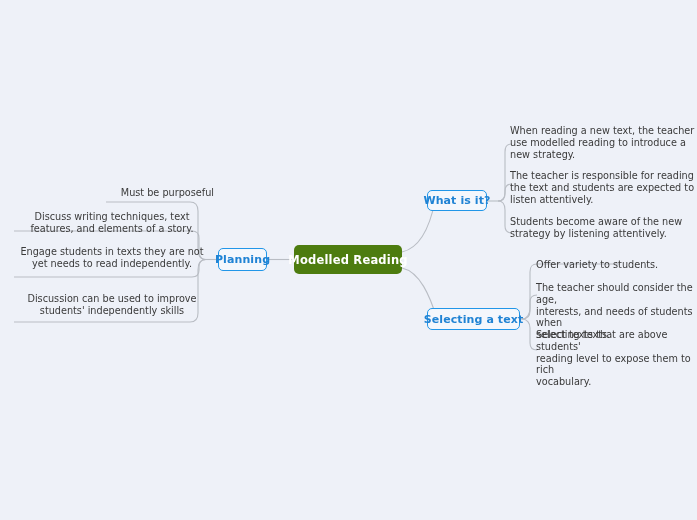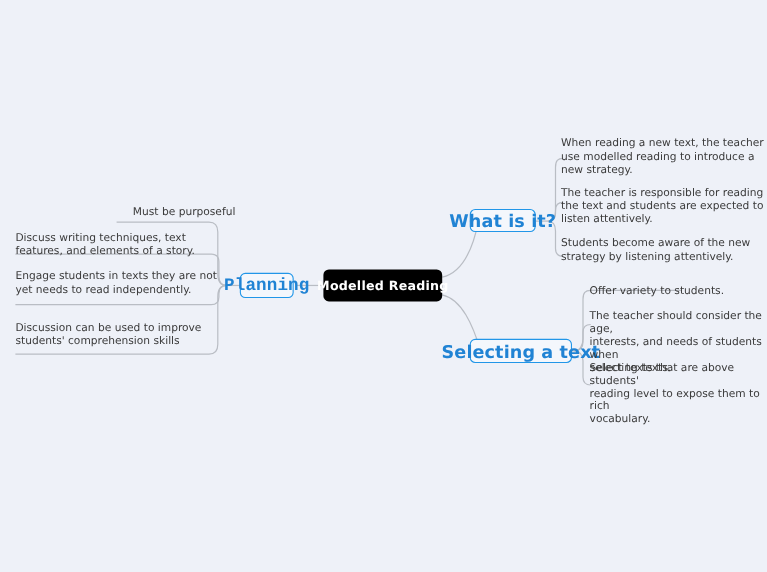--- a/index.html
+++ b/index.html
@@ -29,21 +29,21 @@
     pointer-events: none;
   }
 
   
   .central-node {
     position: absolute;
     left: 294px;
     top: 245px;
     width: 108px;
     height: 29px;
-    background: #000000;
+    background: #4d7c0f;
     border-radius: 5px;
     display: flex;
     align-items: center;
     justify-content: center;
     box-sizing: border-box;
     cursor: pointer;
   }
   .central-node .label {
     color: #ffffff;
     font-size: 11.5px;
@@ -59,43 +59,43 @@
     border: 1.4px solid #2196e8;
     border-radius: 5px;
     display: flex;
     align-items: center;
     justify-content: center;
     box-sizing: border-box;
     cursor: pointer;
   }
   .branch-node .label {
     color: #2083d4;
-    font-size: 16px;
+    font-size: 11px;
     font-weight: bold;
     white-space: nowrap;
     letter-spacing: 0.1px;
   }
-  #branch-planning      { left: 218px; top: 248px; width: 49px;  height: 23px; font-family: Liberation Mono, monospace; }
+  #branch-planning      { left: 218px; top: 248px; width: 49px;  height: 23px; }
   #branch-what-is-it    { left: 427px; top: 190px; width: 60px;  height: 21px; }
   #branch-selecting     { left: 427px; top: 308px; width: 93px;  height: 22px; }
 
   
   .leaf {
     position: absolute;
     box-sizing: border-box;
     cursor: default;
   }
   .leaf .leaf-text {
     display: block;
     font-size: 9.7px;
     line-height: 11.8px;
     color: #3a3a3a;
     white-space: pre-line;
   }
-  .leaf-left .leaf-text  { text-align: left; }
+  .leaf-left .leaf-text  { text-align: center; }
   .leaf-right .leaf-text { text-align: left; }
 
   
   #leaf-l0 { left: 104px; top: 187px; width: 110px; }
   #leaf-l0 .leaf-text { text-align: right; }
   #leaf-l1 { left: 14px;  top: 211px; width: 196px; }
   #leaf-l2 { left: 14px;  top: 246px; width: 196px; }
   #leaf-l3 { left: 14px;  top: 293px; width: 196px; }
 
   
@@ -160,21 +160,21 @@
   <div class="leaf leaf-left" id="leaf-l1">
     <span class="leaf-text">Discuss writing techniques, text
 features, and elements of a story.</span>
   </div>
   <div class="leaf leaf-left" id="leaf-l2">
     <span class="leaf-text">Engage students in texts they are not
 yet needs to read independently.</span>
   </div>
   <div class="leaf leaf-left" id="leaf-l3">
     <span class="leaf-text">Discussion can be used to improve
-students' comprehension skills</span>
+students' independently skills</span>
   </div>
 
   <div class="leaf leaf-right" id="leaf-r0">
     <span class="leaf-text">When reading a new text, the teacher
 use modelled reading to introduce a
 new strategy.</span>
   </div>
   <div class="leaf leaf-right" id="leaf-r1">
     <span class="leaf-text">The teacher is responsible for reading
 the text and students are expected to

